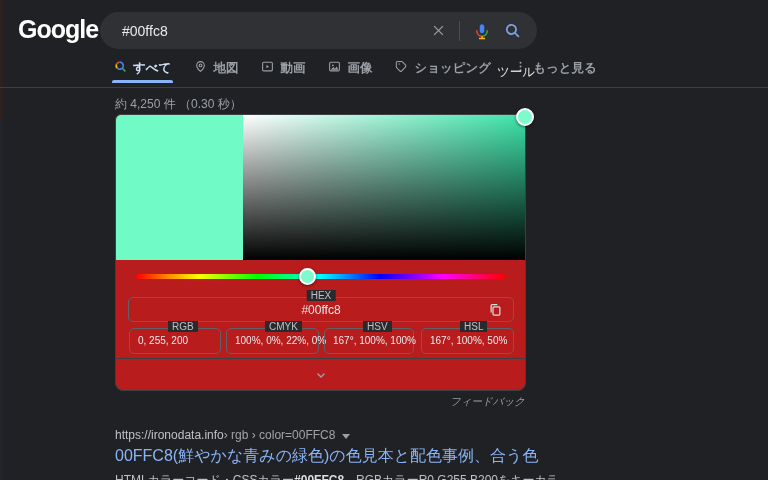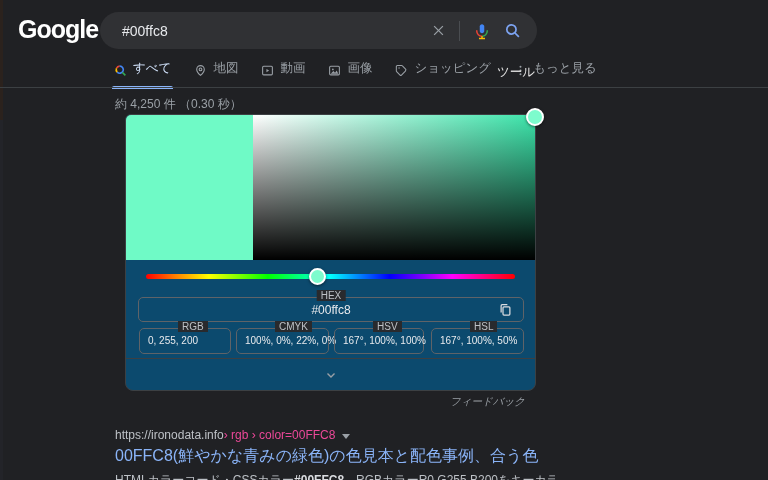--- a/index.html
+++ b/index.html
@@ -13,31 +13,31 @@
 
   
   .logo { position:absolute; left:18px; top:15px; font-size:25px; font-weight:bold; letter-spacing:-1px; color:#ffffff; }
   .search-pill { position:absolute; left:100px; top:12px; width:437px; height:37px; background:#303134; border-radius:19px; display:flex; align-items:center; }
   .search-input { flex:1; background:transparent; border:none; outline:none; color:#e8eaed; font-size:14px; padding:0 0 0 22px; font-family:inherit; }
   .pill-icons { display:flex; align-items:center; gap:13px; padding-right:16px; }
   .vsep { width:1px; height:20px; background:#4a4d51; }
   .icon-btn { display:flex; align-items:center; justify-content:center; cursor:pointer; }
 
   .tabs { position:absolute; left:114px; top:60px; display:flex; gap:23px; align-items:center; }
-  .tab { display:flex; align-items:flex-end; gap:6px; font-size:12.5px; color:#9aa0a6; padding-bottom:12px; position:relative; cursor:pointer; white-space:nowrap; }
+  .tab { display:flex; align-items:flex-start; gap:6px; font-size:12.5px; color:#9aa0a6; padding-bottom:6px; position:relative; cursor:pointer; white-space:nowrap;font-weight:bold; }
   .tab.active { color:#d2e3fc; }
   .tab.active .underline { position:absolute; left:-2px; right:-2px; bottom:0; height:3px; background:#8ab4f8; border-radius:2px 2px 0 0; }
   .tools { position:absolute; left:497px; top:64px; font-size:12.5px; color:#e5e5e5; cursor:pointer; }
   .header-divider { position:absolute; left:0; top:87px; width:768px; height:1px; background:#3c4043; }
 
   
   .stats { position:absolute; left:115px; top:96px; font-size:12px; color:#9aa0a6; }
 
   
-  .card { position:absolute; left:125px; top:114px; width:411px; height:277px; background:#0c4a6e; border:1px solid #3c4043; border-radius:6px 6px 8px 8px; }
+  .card { position:absolute; left:115px; top:114px; width:411px; height:277px; background:#b91c1c; border:1px solid #3c4043; border-radius:6px 6px 8px 8px; }
   .color-area { position:absolute; left:0; top:0; width:409px; height:145px; display:flex; border-radius:5px 5px 0 0; overflow:hidden; }
   .swatch { width:127px; height:145px; background:#6ffac6; }
   .sv-area { flex:1; height:145px;
     background: linear-gradient(to bottom, rgba(0,0,0,0) 0%, #000 100%),
                 linear-gradient(to right, #ffffff 0%, #3ce4aa 100%); }
   .sv-handle { position:absolute; left:400px; top:-7px; width:18px; height:18px; border-radius:50%; background:#7dfbcd; border:2px solid #ffffff; box-shadow:0 1px 3px rgba(0,0,0,.5); cursor:pointer; }
 
   .hue-track { position:absolute; left:20px; top:159px; width:369px; height:5px; border-radius:3px; cursor:pointer;
     background: linear-gradient(to right, #f00 0%, #ff8000 8%, #ff0 17%, #0f0 33%, #0ff 50%, #00f 66%, #8000ff 75%, #f0f 83%, #f00 100%); }
   .hue-handle { position:absolute; left:183px; top:153px; width:17px; height:17px; border-radius:50%; background:#7dfbcd; border:2px solid #ffffff; box-shadow:0 1px 3px rgba(0,0,0,.5); cursor:pointer; }
@@ -60,21 +60,21 @@
   .card-divider { position:absolute; left:0; top:243px; width:409px; height:1px; background:#3c4043; }
   .expand-btn { position:absolute; left:0; top:244px; width:409px; height:31px; display:flex; align-items:center; justify-content:center; cursor:pointer; }
 
   .feedback { position:absolute; left:115px; top:395px; width:410px; text-align:right; font-size:10.5px; font-style:italic; color:#9aa0a6; }
   .feedback span { cursor:pointer; }
 
   
   .result { position:absolute; left:115px; top:428px; width:440px; }
   .url-line { display:flex; align-items:center; font-size:12px; white-space:nowrap; cursor:pointer; }
   .url-domain { color:#bdc1c6; }
-  .url-path { color:#ec4899; }
+  .url-path { color:#a3a3a3; }
   .url-caret { width:0; height:0; border-left:4px solid transparent; border-right:4px solid transparent; border-top:5px solid #9aa0a6; margin-left:7px; margin-top:2px; }
   .result-title { margin-top:4px; font-size:16px; color:#8ab4f8; white-space:nowrap; overflow:hidden; cursor:pointer; }
   .result-snippet { margin-top:5px; font-size:12px; color:#bdc1c6; white-space:nowrap; overflow:hidden; }
   .result-snippet b { color:#dadce0; }
 
   svg { display:block; }
 </style>
 </head>
 <body>
 

